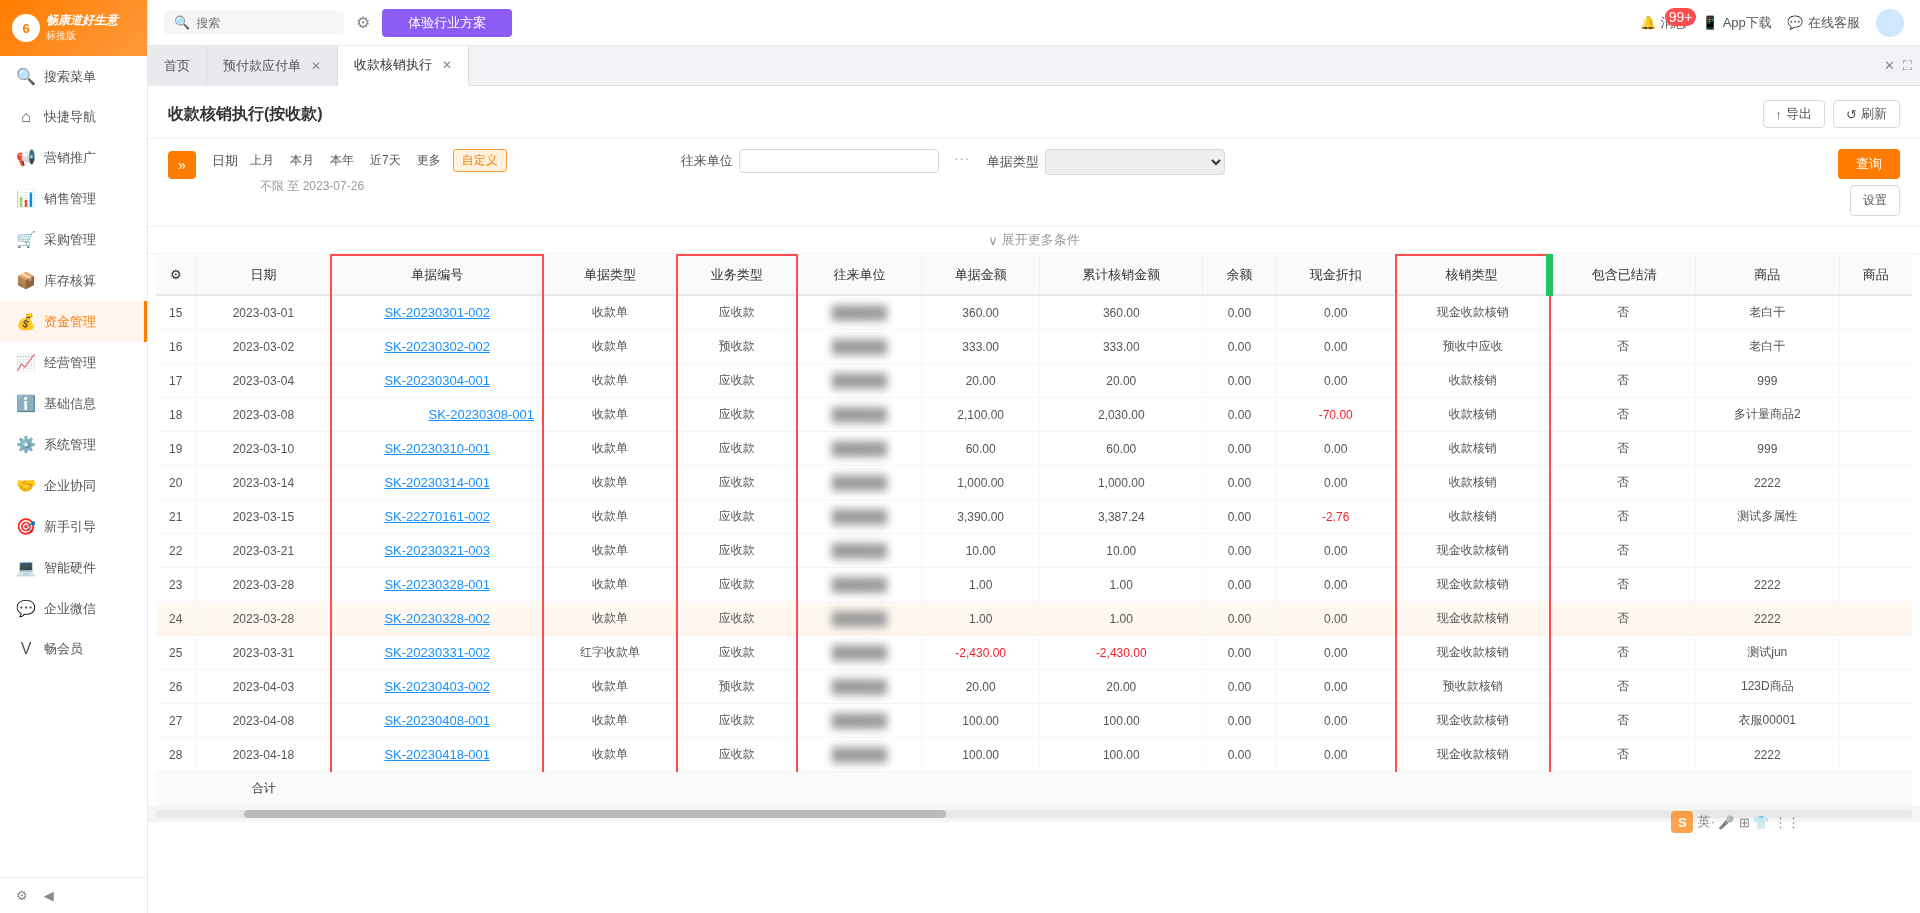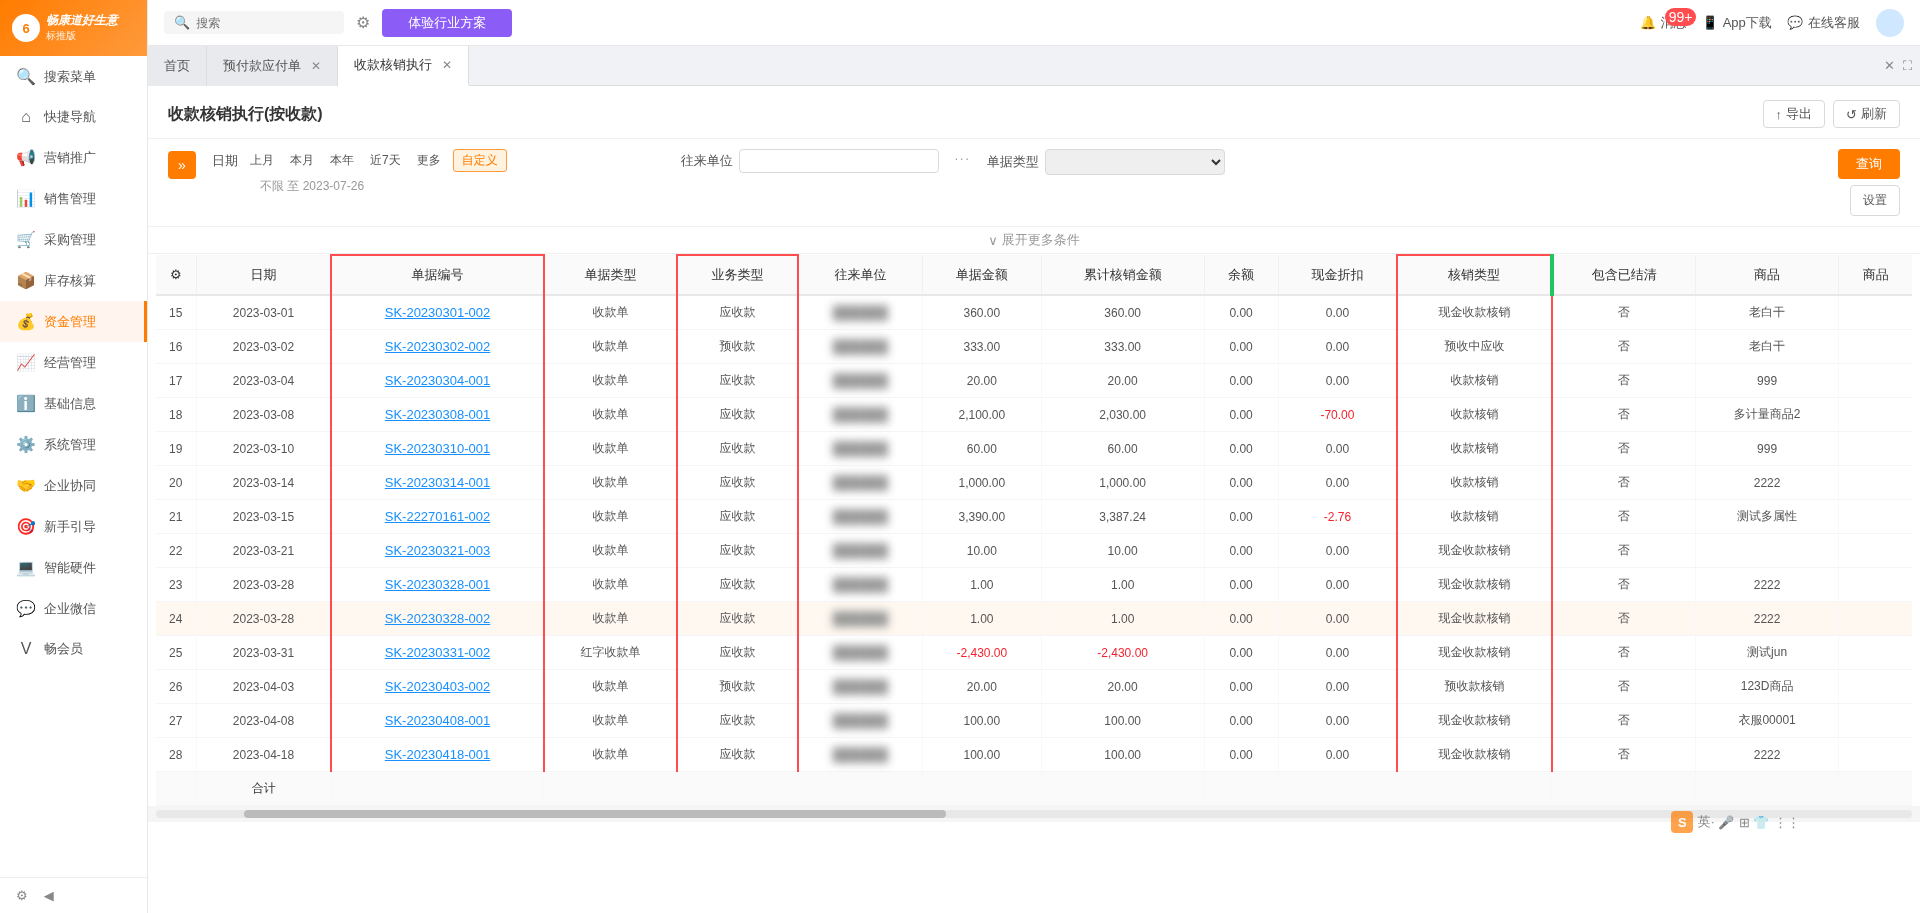--- a/index.html
+++ b/index.html
@@ -550,21 +550,21 @@
             </th>
             <th>日期</th>
             <th style="border-left:2px solid #ff4d4f; border-right:2px solid #ff4d4f; border-top:2px solid #ff4d4f;">单据编号</th>
             <th>单据类型</th>
             <th style="border-left:2px solid #ff4d4f; border-right:2px solid #ff4d4f; border-top:2px solid #ff4d4f;">业务类型</th>
             <th>往来单位</th>
             <th>单据金额</th>
             <th>累计核销金额</th>
             <th>余额</th>
             <th>现金折扣</th>
-            <th style="border-left:2px solid #ff4d4f; border-right:4px solid #22c55e; border-top:2px solid #ff4d4f;">核销类型</th>
+            <th style="border-left:2px solid #ff4d4f; border-right:7px solid #22c55e; border-top:2px solid #ff4d4f;">核销类型</th>
             <th>包含已结清</th>
             <th>商品</th>
             <th>商品</th>
           </tr>
         </thead>
         <tbody id="table-body">
         <tr>
               <td>15</td>
               <td>2023-03-01</td>
               <td style="border-left: 2px solid rgb(255, 77, 79); border-right: 2px solid rgb(255, 77, 79);"><a class="link" href="#">SK-20230301-002</a></td>
@@ -608,21 +608,21 @@
               <td>0.00</td>
               <td>0.00</td>
               <td style="border-left: 2px solid rgb(255, 77, 79); border-right: 2px solid rgb(255, 77, 79);">收款核销</td>
               <td>否</td>
               <td>999</td>
               <td></td>
             </tr>
             <tr>
               <td>18</td>
               <td>2023-03-08</td>
-              <td style="border-left: 2px solid rgb(255, 77, 79); border-right: 2px solid rgb(255, 77, 79);"><a class="link" href="#">SK-20230308-001</a></td>
+              <td style="border-left: 2px solid rgb(255, 77, 79); border-right: 2px solid rgb(255, 77, 79); text-align: right;"><a class="link" href="#">SK-20230308-001</a></td>
               <td>收款单</td>
               <td style="border-left: 2px solid rgb(255, 77, 79); border-right: 2px solid rgb(255, 77, 79);">应收款</td>
               <td><span style="filter:blur(4px);color:#999;">██████</span></td>
               <td>2,100.00</td>
               <td>2,030.00</td>
               <td>0.00</td>
               <td style="color: rgb(245, 34, 45);">-70.00</td>
               <td style="border-left: 2px solid rgb(255, 77, 79); border-right: 2px solid rgb(255, 77, 79);">收款核销</td>
               <td>否</td>
               <td>多计量商品2</td>

